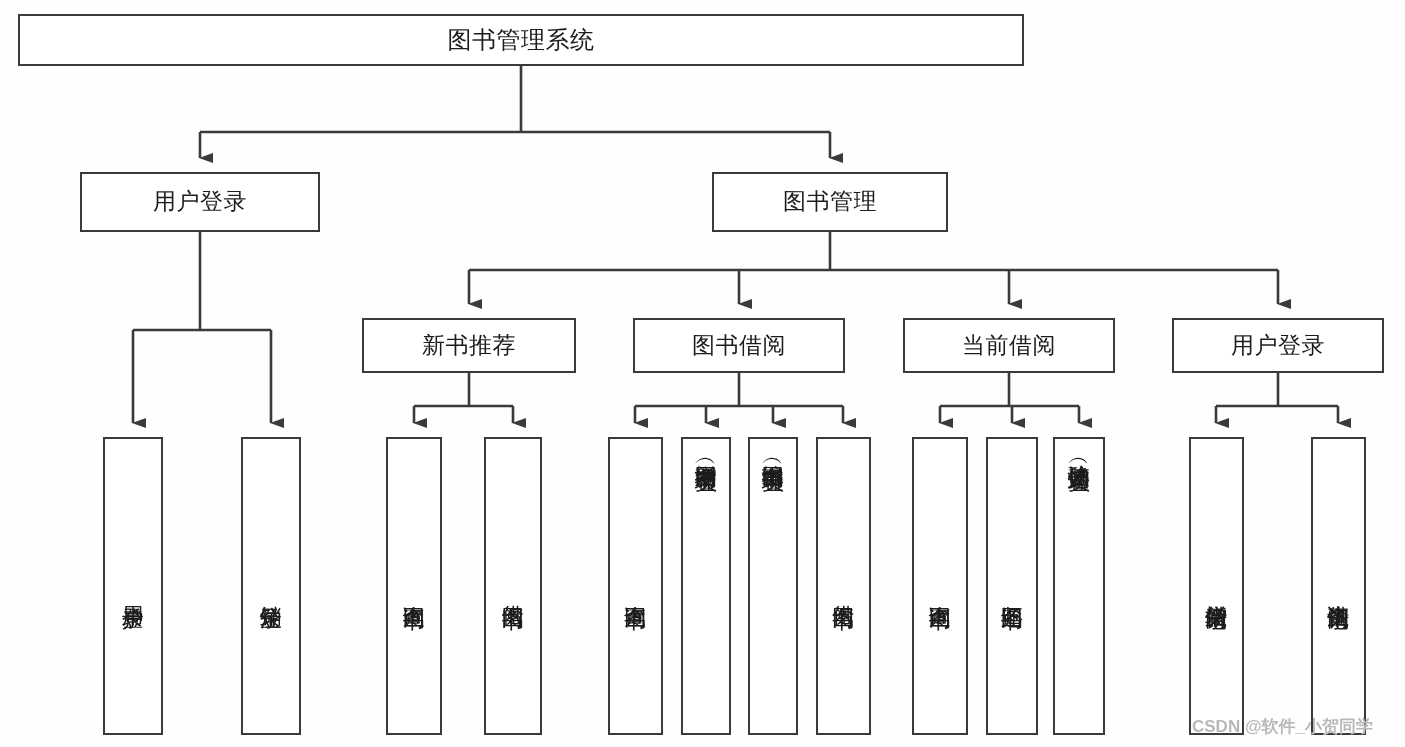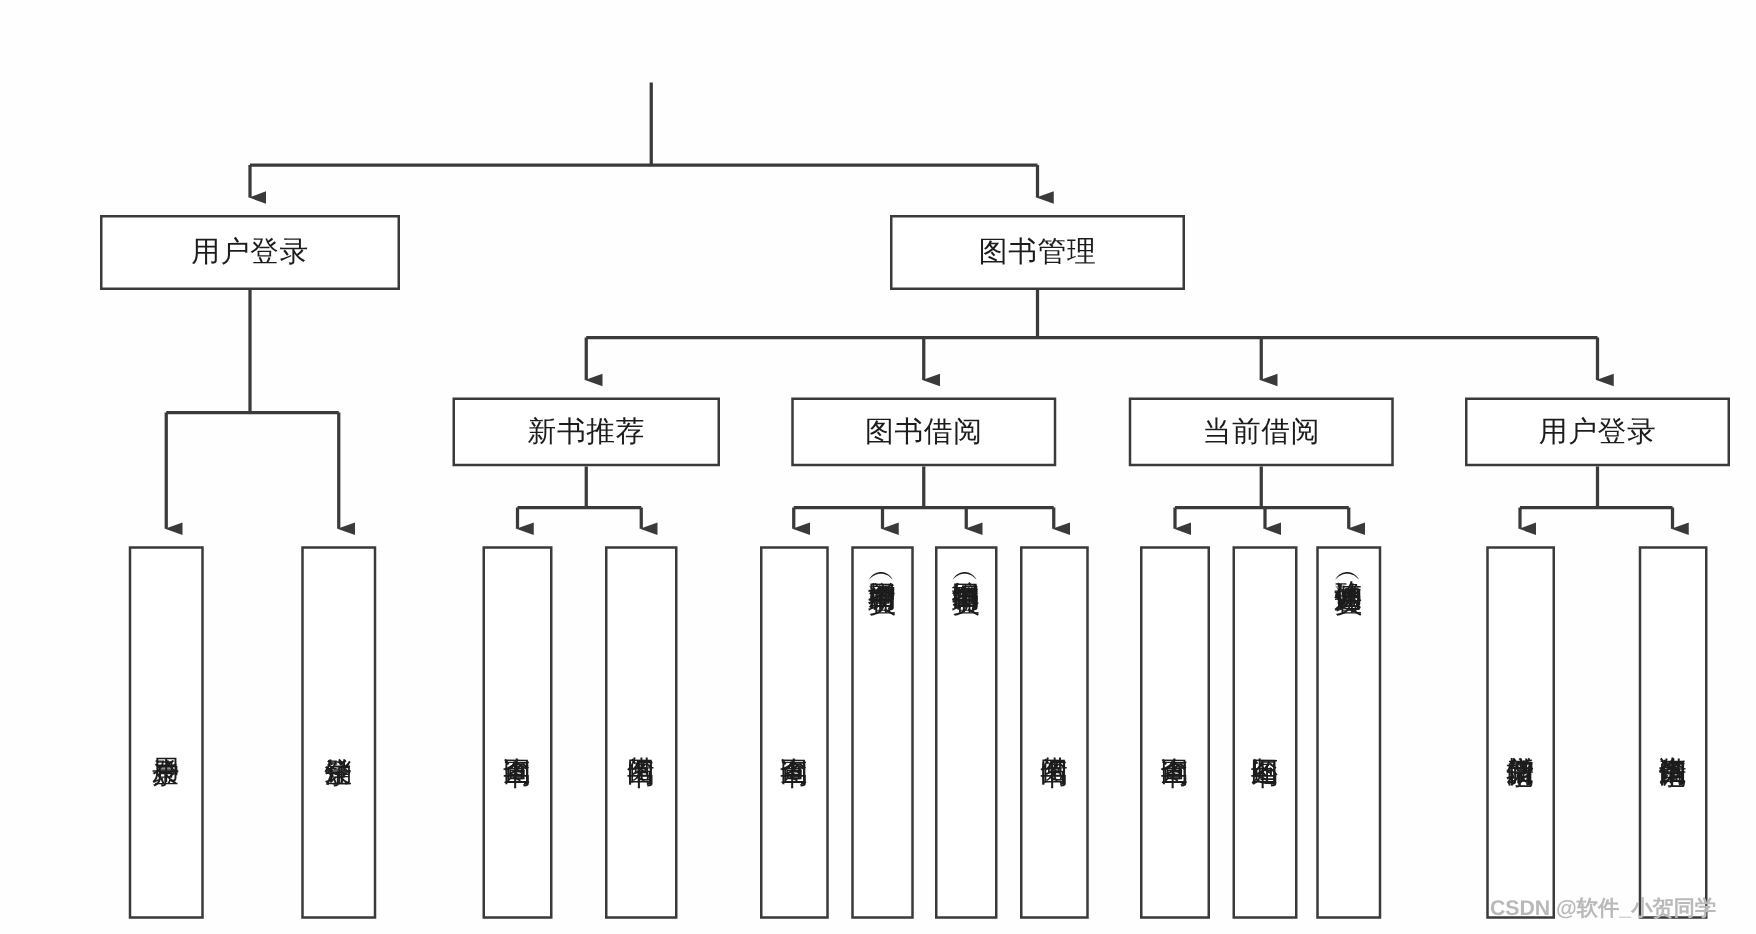--- a/index.html
+++ b/index.html
@@ -125,20 +125,23 @@
       <path d="M 1012 406 L 1012 423" marker-end="url(#arrow)"></path>
       <path d="M 1079 406 L 1079 423" marker-end="url(#arrow)"></path>
 
       <path d="M 1278 373 L 1278 406"></path>
       <path d="M 1216 406 L 1338 406"></path>
       <path d="M 1216 406 L 1216 423" marker-end="url(#arrow)"></path>
       <path d="M 1338 406 L 1338 423" marker-end="url(#arrow)"></path>
     </g>
   </svg>
 
+  <div class="node horiz root" style="left:18px; top:14px; width:1006px; height:52px;">
+    <span class="node-label">图书管理系统</span>
+  </div>
 
   <div class="node horiz" style="left:80px; top:172px; width:240px; height:60px;">
     <span class="node-label">用户登录</span>
   </div>
 
   <div class="node horiz" style="left:362px; top:318px; width:214px; height:55px;">
     <span class="node-label">新书推荐</span>
   </div>
 
   <div class="node horiz" style="left:712px; top:172px; width:236px; height:60px;">

